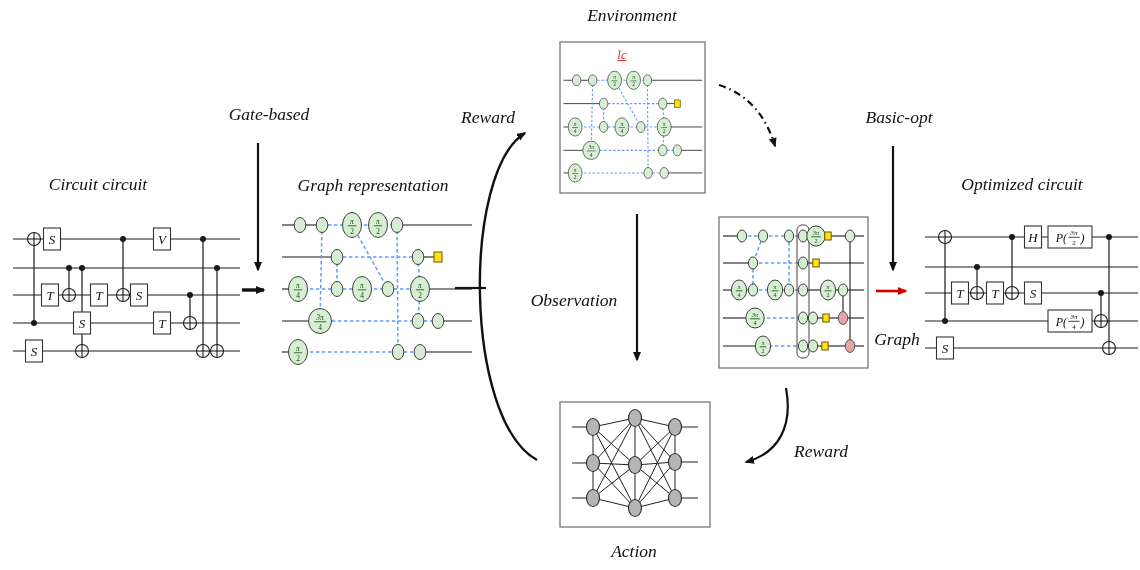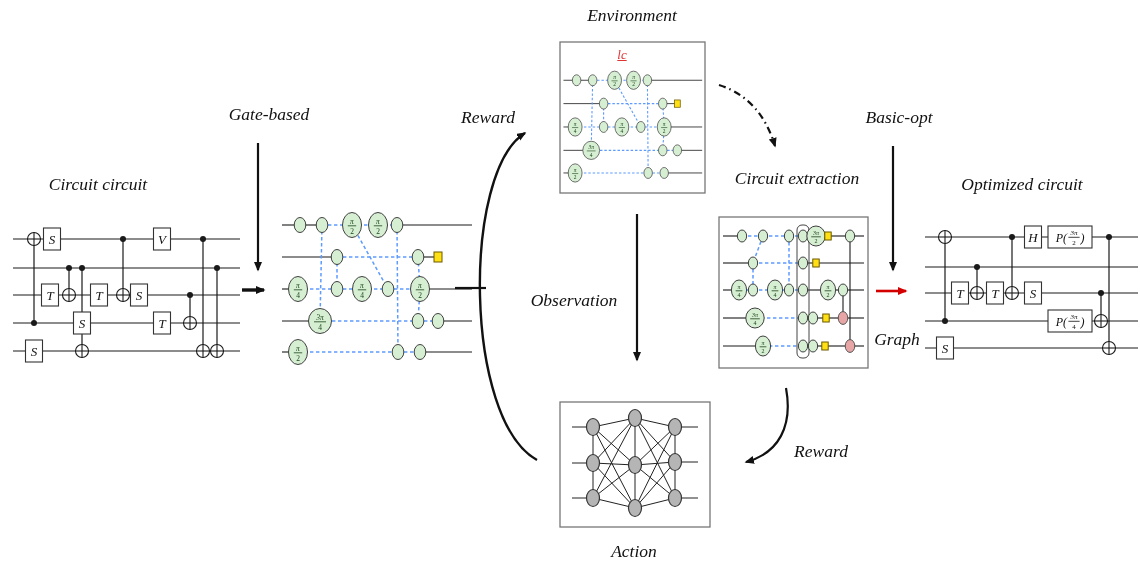--- a/index.html
+++ b/index.html
@@ -408,22 +408,22 @@
       <path d="M537,460 C464,420 462,172 525,133" fill="none" stroke="#111" stroke-width="2.4" marker-end="url(#ah-k)"></path>
       <path d="M455,288 L486,288" fill="none" stroke="#111" stroke-width="2.2"></path>
       <path d="M637,214 L637,360" fill="none" stroke="#111" stroke-width="2.2" marker-end="url(#ah-k)"></path>
       <path d="M893,146 L893,270" fill="none" stroke="#111" stroke-width="2.2" marker-end="url(#ah-k)"></path>
       <path d="M719,85 C748,94 766,116 775,146" fill="none" stroke="#111" stroke-width="2.2" stroke-dasharray="7,4,1.5,4" marker-end="url(#ah-k)"></path>
       <path d="M876,291 L906,291" fill="none" stroke="#d40000" stroke-width="2.6" marker-end="url(#ah-r)"></path>
       <path d="M786,388 C793,426 779,453 746,462" fill="none" stroke="#111" stroke-width="2.2" marker-end="url(#ah-k)"></path>
     </svg>
 
   <div class="lbl" style="left:98px;top:184px">Circuit circuit</div>
+  <div class="lbl" style="left:373px;top:185px">Graph representation</div>
   <div class="lbl" style="left:632px;top:15px">Environment</div>
-  <div class="lbl" style="left:797px;top:178px">Circuit extraction</div>
   <div class="lbl" style="left:1022px;top:184px">Optimized circuit</div>
   <div class="lbl" style="left:634px;top:551px">Action</div>
   <div class="lbl" style="left:269px;top:114px">Gate-based</div>
   <div class="lbl" style="left:488px;top:117px">Reward</div>
   <div class="lbl" style="left:574px;top:300px">Observation</div>
   <div class="lbl" style="left:899px;top:117px">Basic-opt</div>
   <div class="lbl" style="left:897px;top:339px">Graph</div>
   <div class="lbl" style="left:821px;top:451px">Reward</div>
   <div class="lbl lc" style="left:622px;top:55px">lc</div>
 </div>

